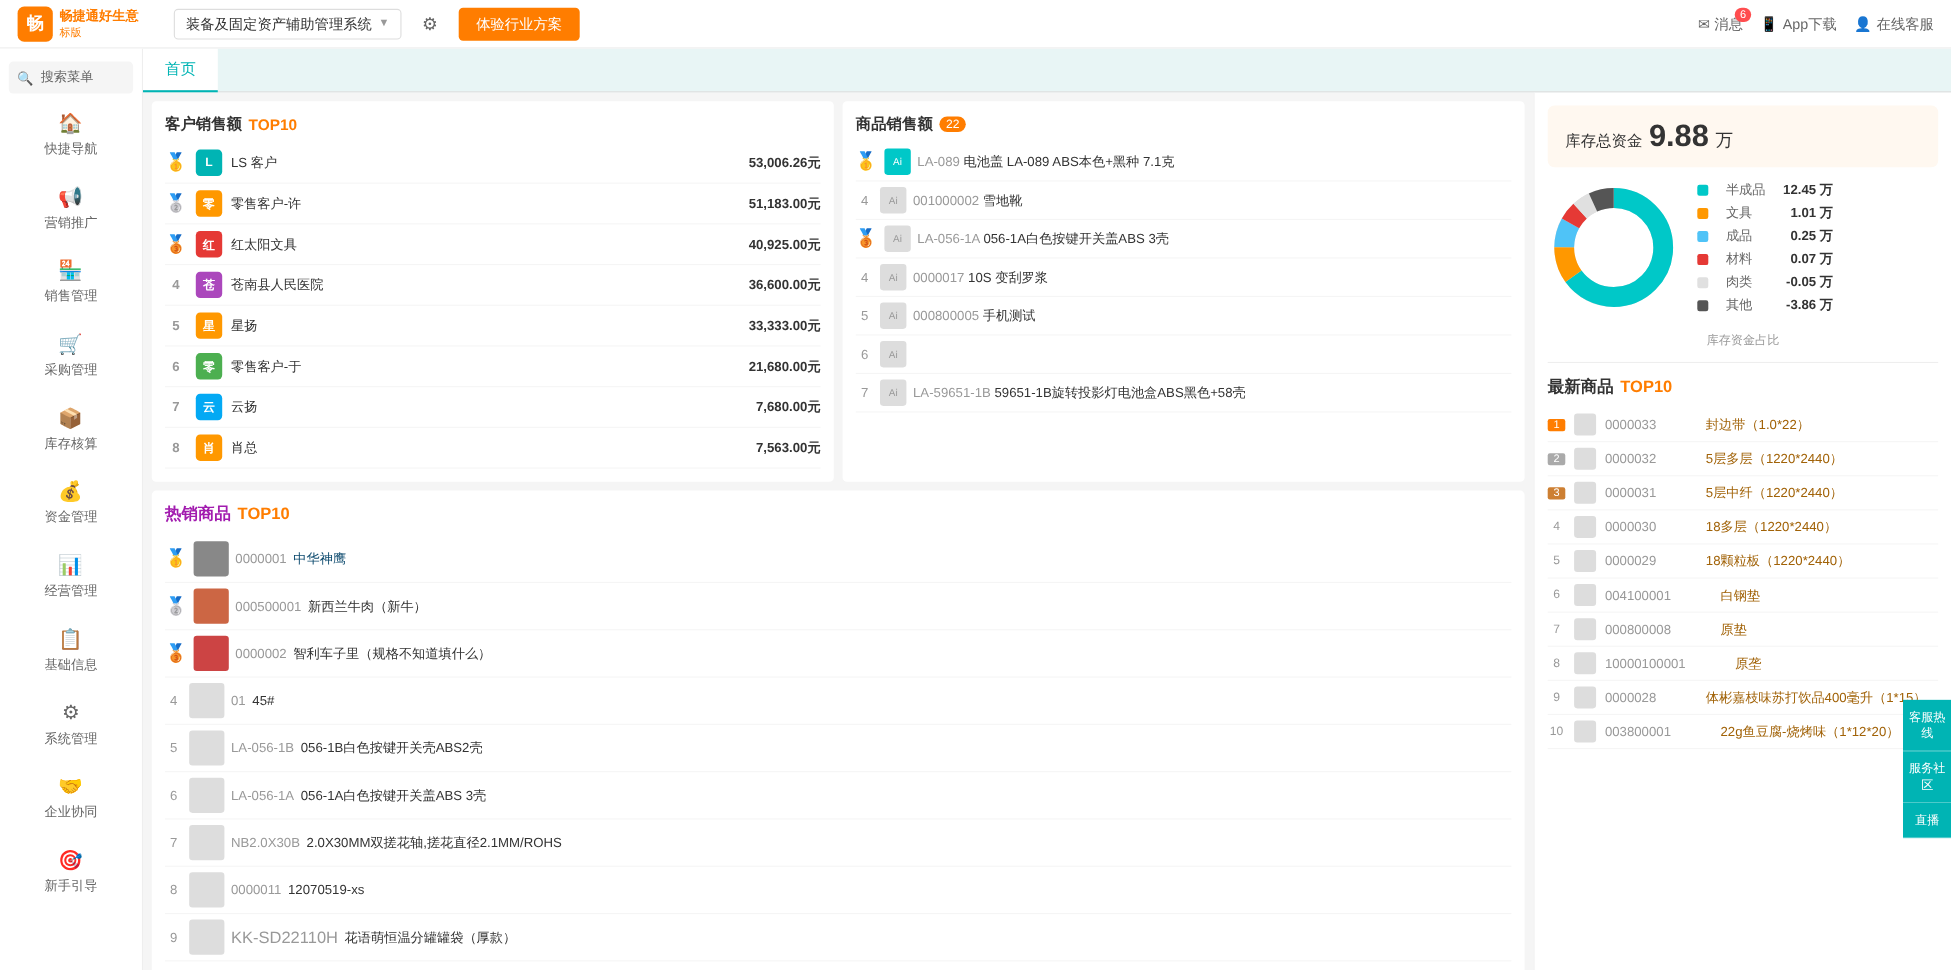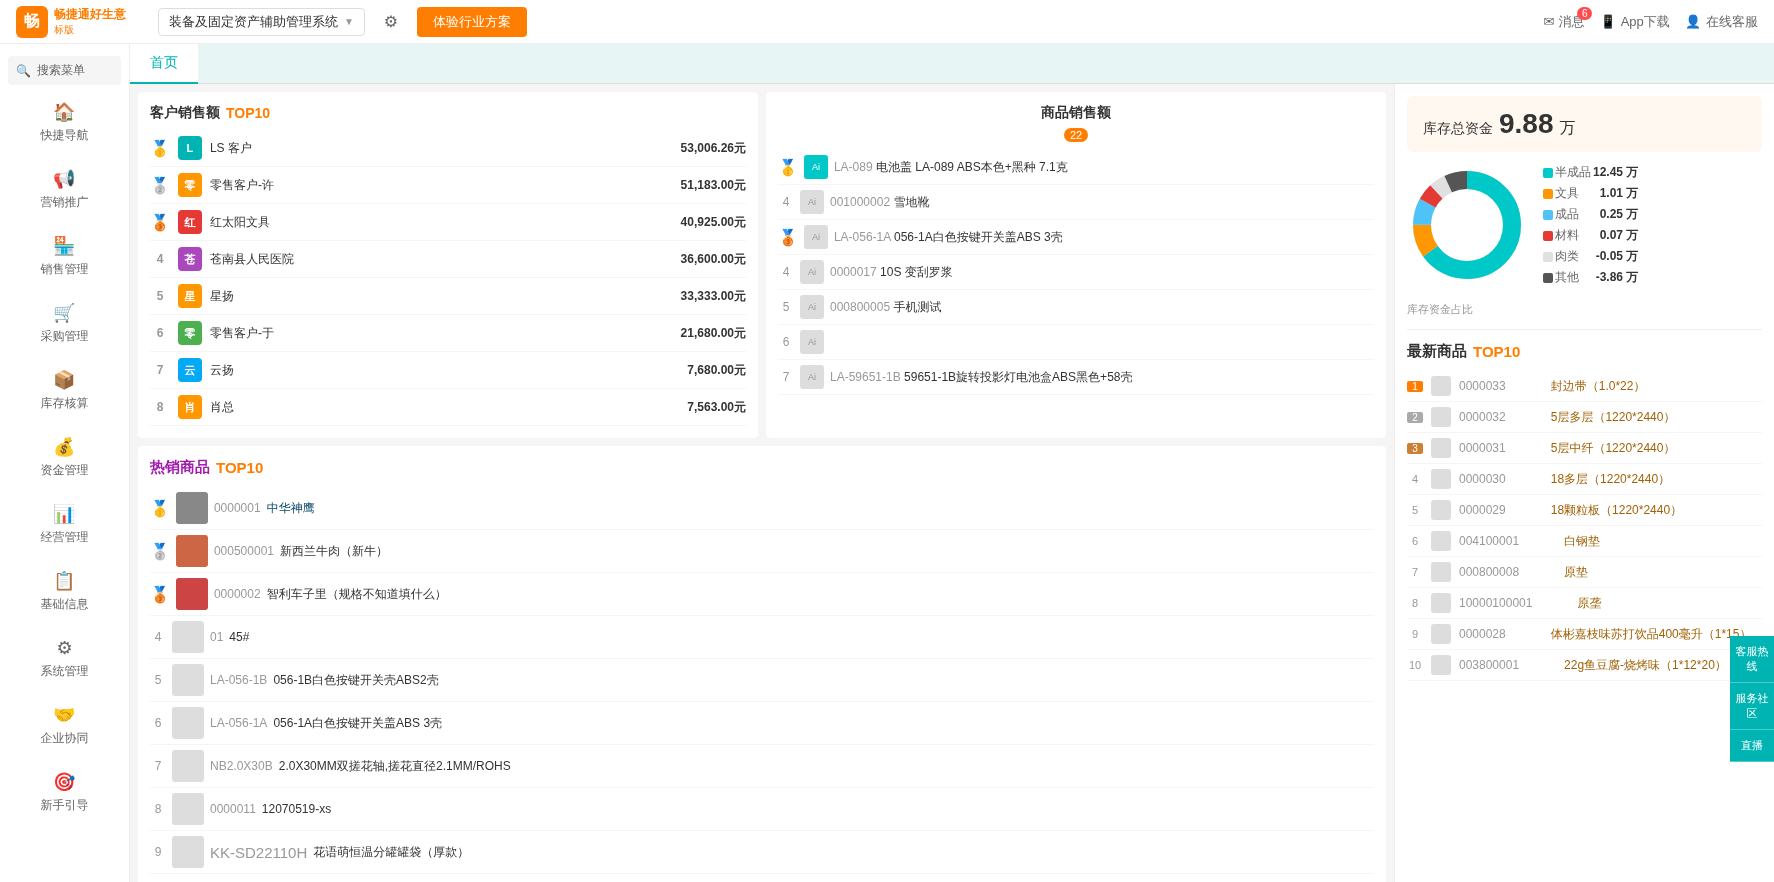--- a/index.html
+++ b/index.html
@@ -61,25 +61,25 @@
     
     .inventory-total { background: #fff8f0; border-radius: 6px; padding: 12px 16px; margin-bottom: 12px; display: flex; align-items: baseline; gap: 6px; }
     .inv-label { font-size: 14px; color: #333; }
     .inv-amount { font-size: 28px; font-weight: bold; color: #333; }
     .inv-unit { font-size: 16px; color: #333; }
 
     
     .donut-section { display: flex; align-items: center; gap: 16px; margin-bottom: 16px; }
     .donut-chart { position: relative; width: 120px; height: 120px; flex-shrink: 0; }
     .donut-legend { display: flex; flex-direction: column; gap: 4px; font-size: 12px; }
-    .legend-item { display: flex; align-items: center; gap: 2px; }
+    .legend-item { display: flex; align-items: center; gap: 16px; }
     .legend-dot { width: 10px; height: 10px; border-radius: 2px; flex-shrink: 0; }
     .legend-name { flex: 1; color: #666; }
     .legend-val { color: #333; font-weight: bold; white-space: nowrap; }
-    .inv-caption { font-size: 11px; color: #999; margin-top: 4px; }
+    .inv-caption { text-align: center; font-size: 11px; color: #999; margin-top: 4px; }
     .np-item { display: flex; align-items: center; padding: 5px 0; border-bottom: 1px solid #f5f5f5; gap: 8px; font-size: 12px; }
     .np-rank { width: 16px; text-align: center; color: #999; font-size: 11px; }
     .np-rank.top3 { color: #fff; background: #ff7d00; border-radius: 2px; font-size: 10px; }
     .np-rank.top3.r2 { background: #aaa; }
     .np-rank.top3.r3 { background: #cd7f32; }
     .np-thumb { width: 20px; height: 20px; background: #ddd; border-radius: 3px; display: flex; align-items: center; justify-content: center; font-size: 9px; color: #aaa; flex-shrink: 0; }
     .np-code { color: #999; margin-right: 4px; }
     .np-name { color: #a16207; margin-left: 33px; }
 
     
@@ -238,21 +238,21 @@
             </div>
             <div class="rank-item">
               <span class="rank-num">8</span>
               <div class="rank-avatar" style="background:#ff9800;">肖</div>
               <span class="rank-name">肖总</span>
               <span class="rank-value">7,563.00元</span>
             </div>
           </div>
 
           <div style="flex:1;background:#fff;border-radius:4px;padding:12px;">
-            <div style="display:flex;align-items:center;gap:6px;margin-bottom:8px;flex-direction:column;">
+            <div style="display:flex;align-items:center;gap:6px;margin-bottom:8px;">
               <span style="font-size:14px;font-weight:bold;color:#333;">商品销售额</span>
               <span style="background:#ff7d00;color:white;font-size:11px;padding:1px 6px;border-radius:10px;">22</span>
             </div>
             <div class="product-item">
               <span class="medal-icon">🥇</span>
               <div class="product-thumb" style="background:#00c8c8;color:white;font-size:9px;">Ai</div>
               <div class="product-info">
                 <span class="product-code">LA-089</span>
                 <span class="product-name">电池盖 LA-089 ABS本色+黑种 7.1克</span>
               </div>

